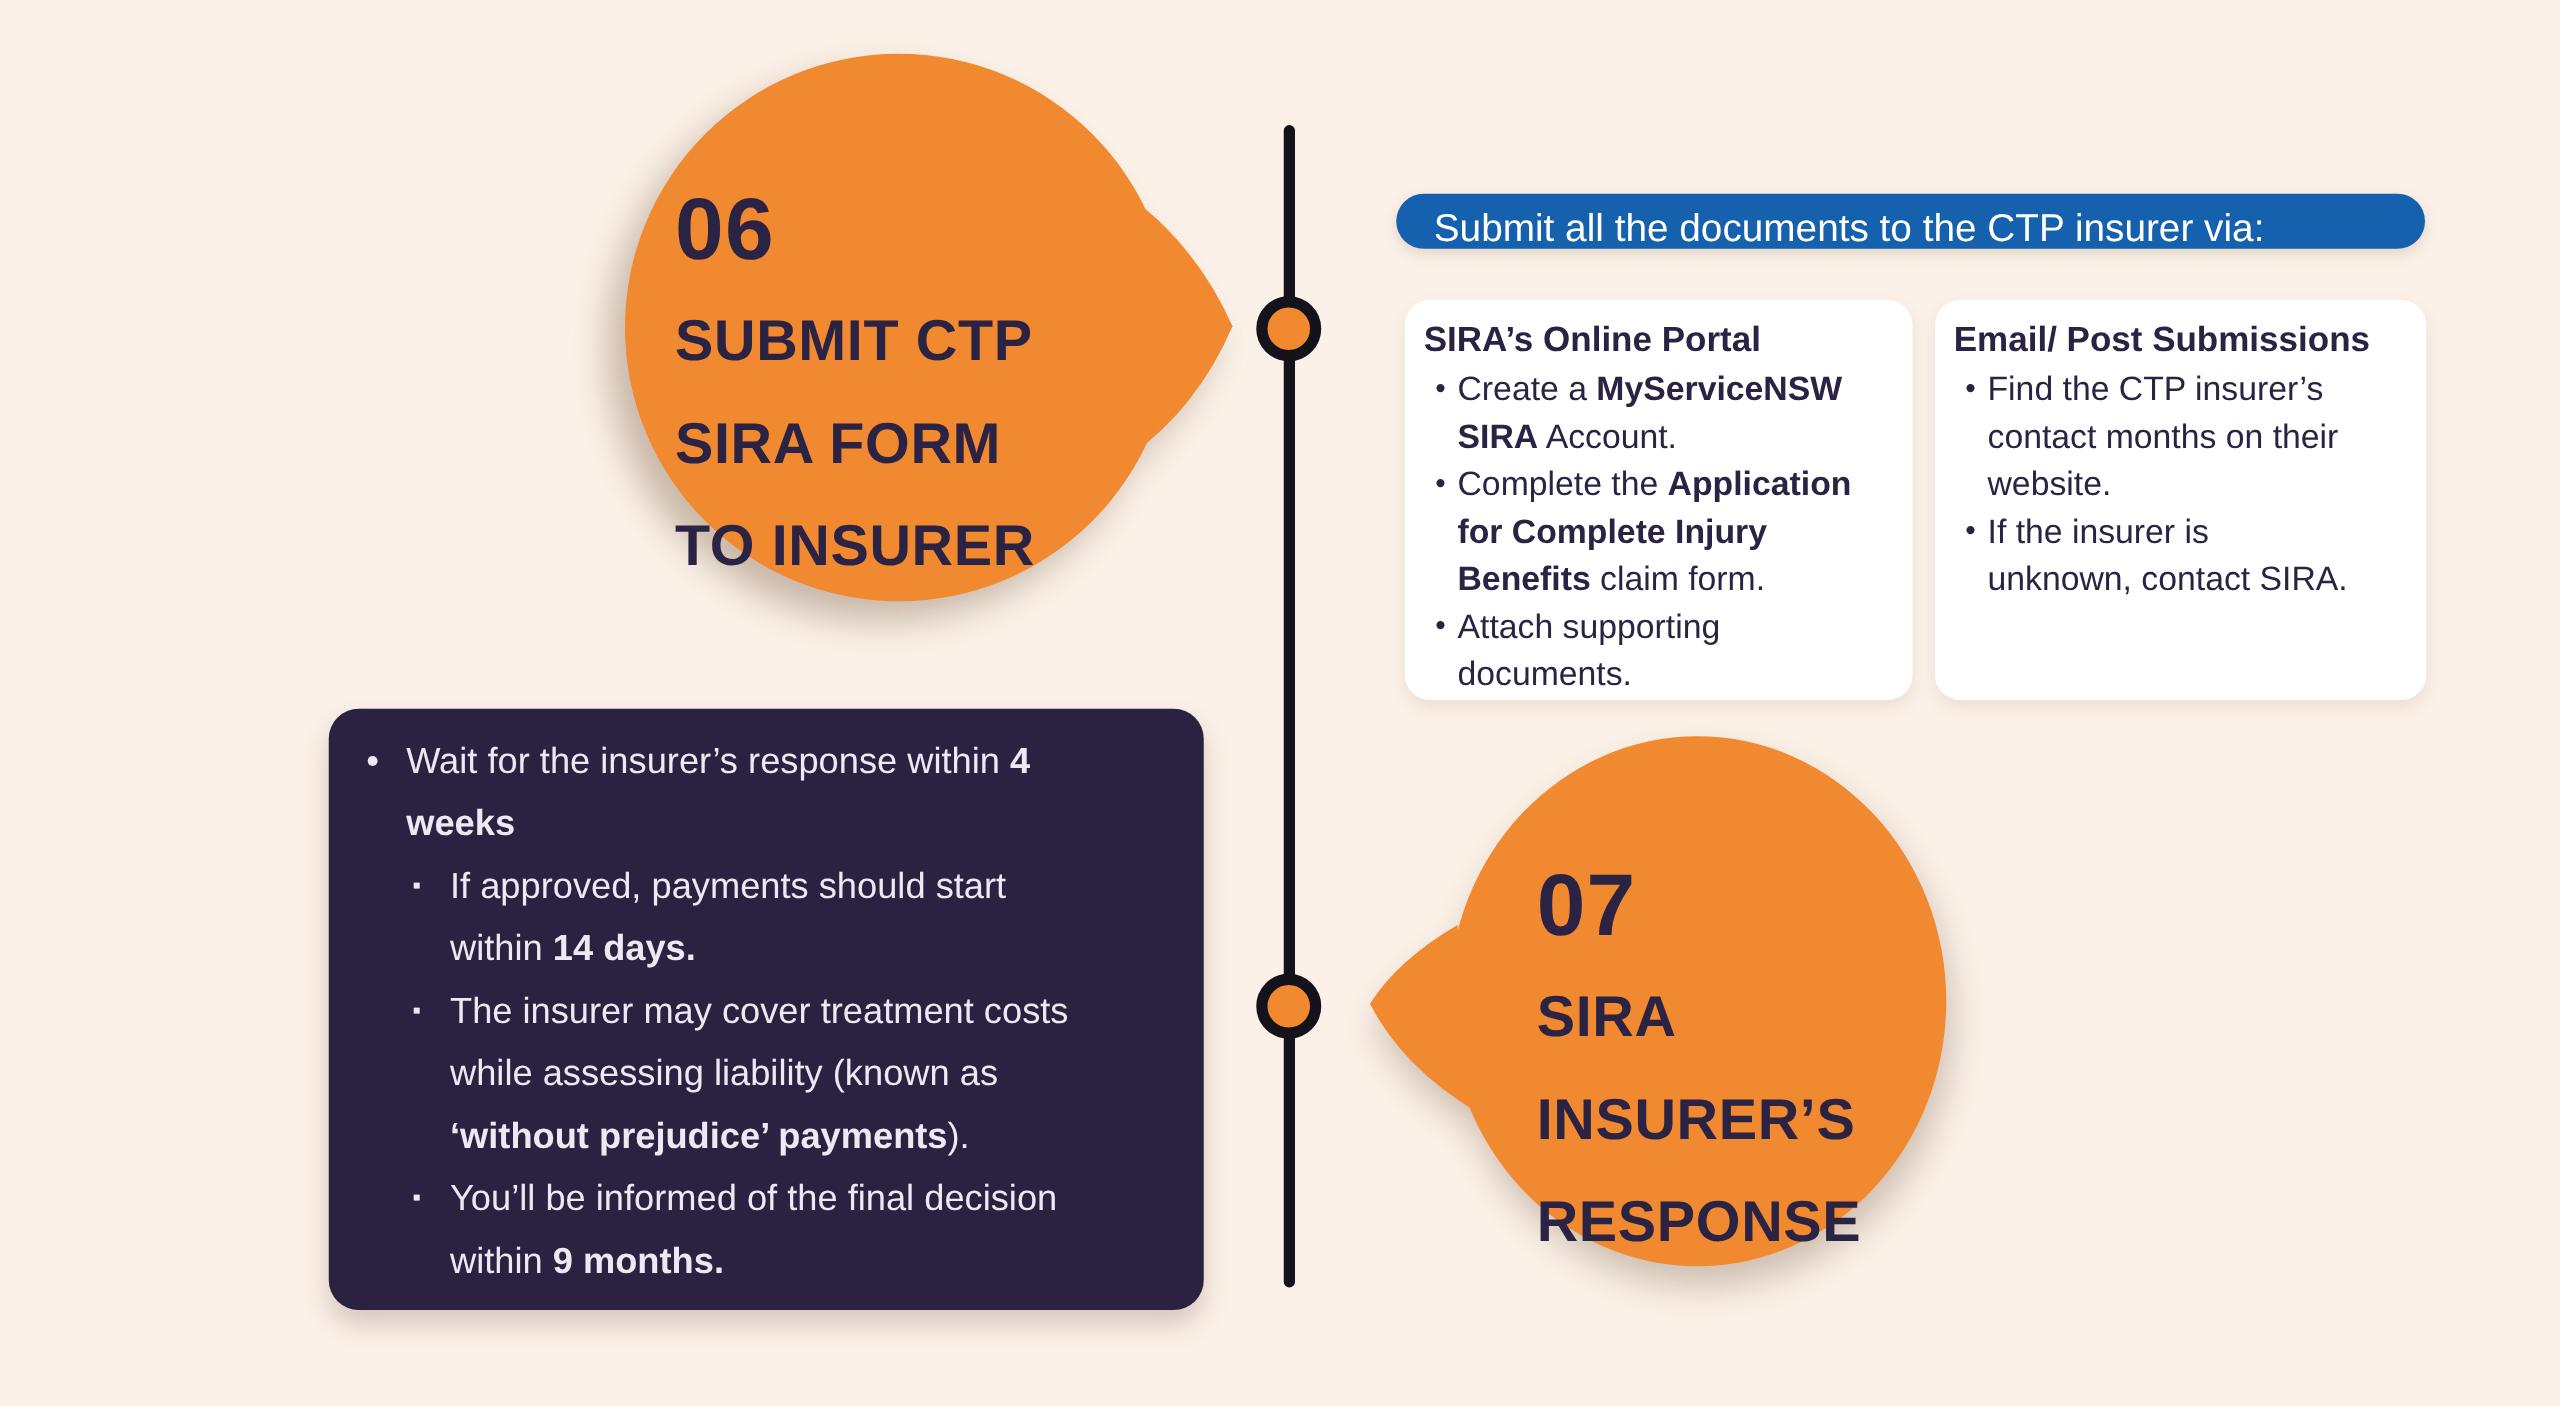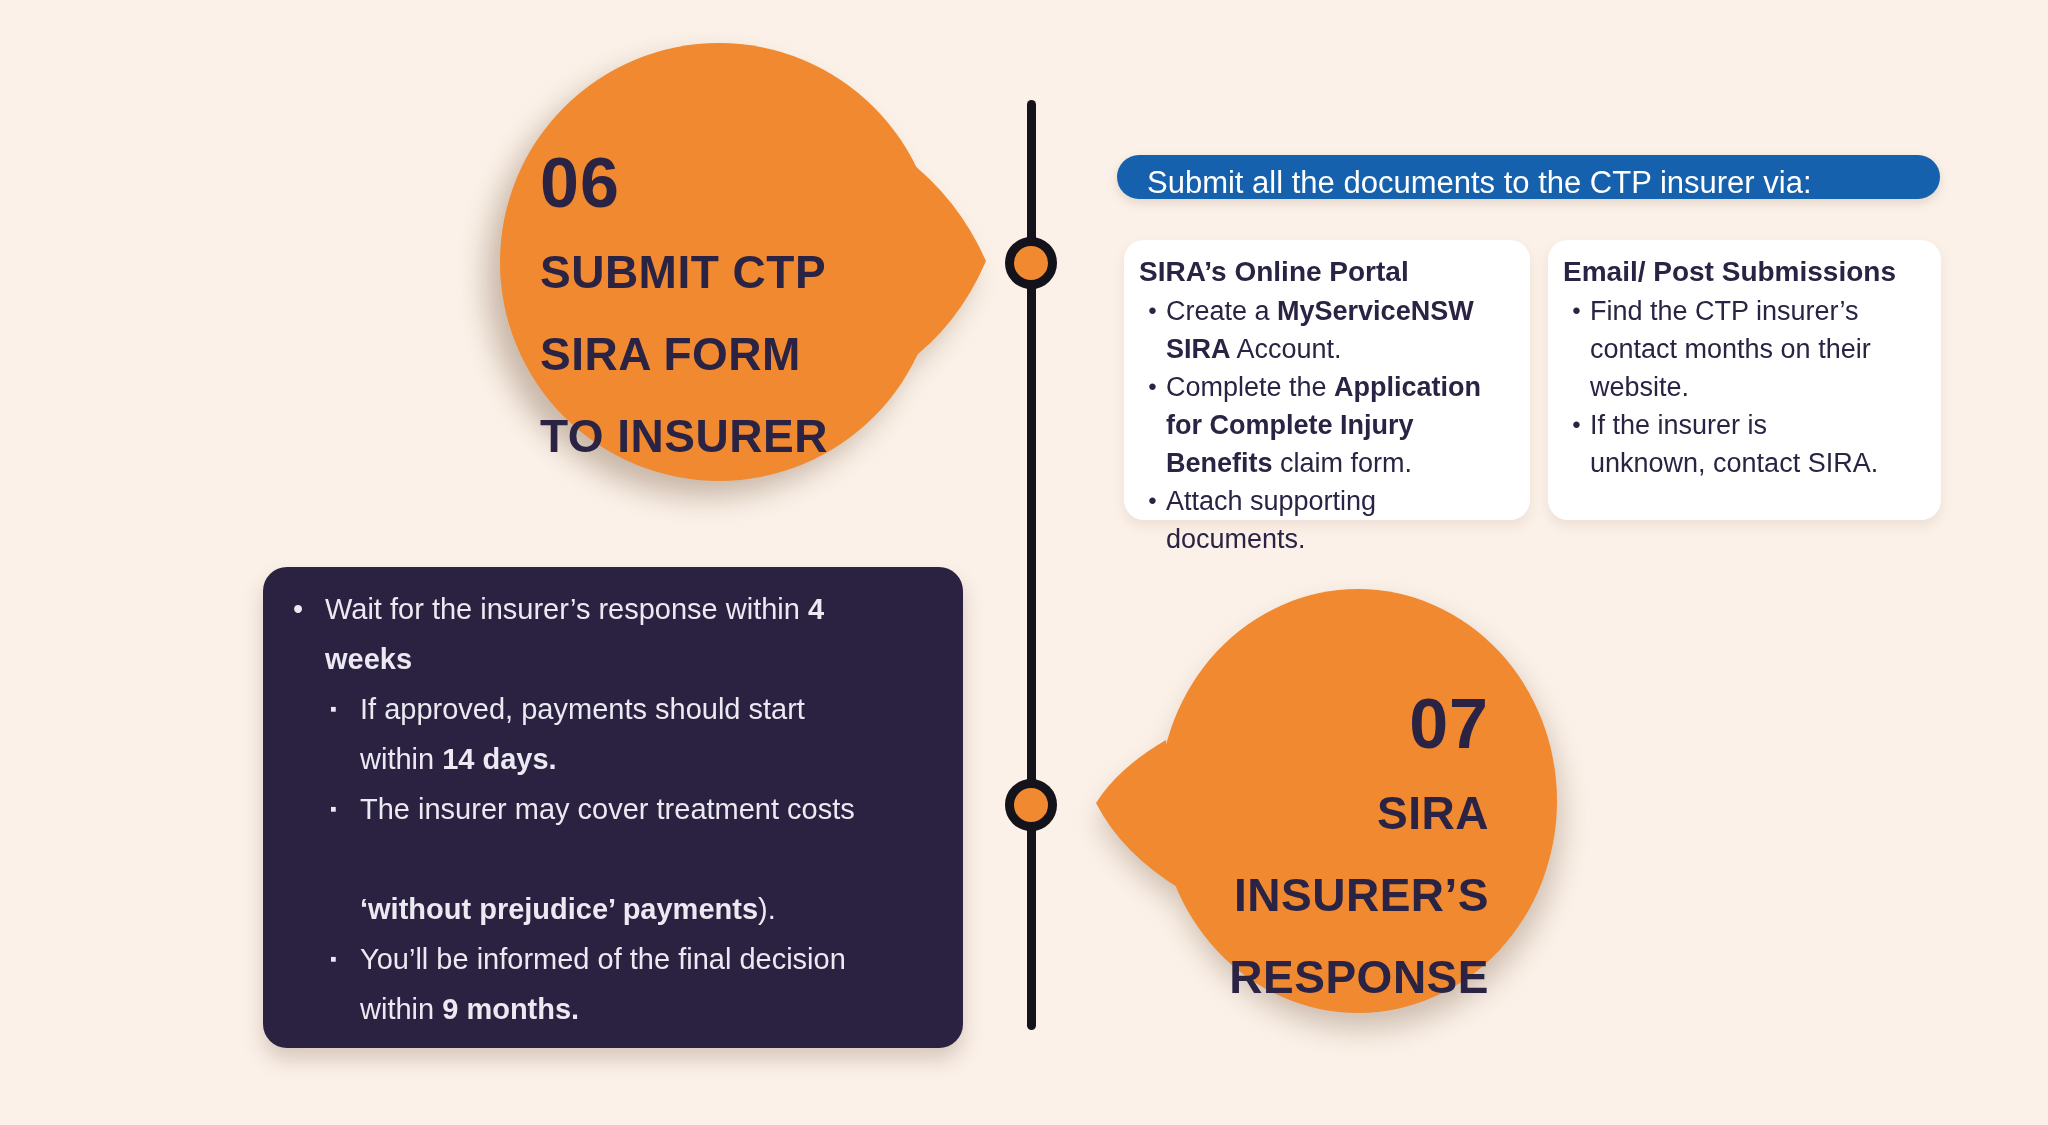--- a/index.html
+++ b/index.html
@@ -23,34 +23,34 @@
   .node2{top:779px;}
 
   
   svg.bubble{overflow:visible;}
   .bubble06{filter:drop-shadow(-14px 16px 14px rgba(139,112,92,0.45));}
   .bubble07{filter:drop-shadow(4px 16px 14px rgba(139,112,92,0.40));}
   .bubble-text{color:#2B2343;}
   .bubble-num{font-size:70px;line-height:72px;font-weight:700;letter-spacing:1px;}
   .bubble-title{font-size:46px;line-height:58px;font-weight:700;letter-spacing:0.5px;margin-top:24px;}
   .step06-text{left:540px;top:147px;text-align:left;}
-  .step07-text{right:559px;top:688px;text-align:right;}
+  .step07-text{right:559px;top:688px;text-align:left;}
 
   
   .banner{
     left:1117px;top:155px;width:823px;height:44px;box-sizing:border-box;
     background:#1561AE;border-radius:26px;color:#FFFFFF;
     font-size:31px;line-height:56px;padding-left:30px;
     box-shadow:0 4px 10px rgba(160,130,110,0.25);
   }
 
   
   .white-card{
     box-sizing:border-box;background:#FFFFFF;border-radius:20px;
-    top:240px;height:280px;padding:14px 16px 0 15px;
+    top:240px;height:320px;padding:14px 16px 0 15px;
     color:#2B2343;box-shadow:0 6px 12px rgba(160,130,110,0.15);
   }
   .card-portal{left:1124px;width:406px;}
   .card-email{left:1548px;width:393px;}
   .white-card .card-heading{font-size:28px;line-height:36px;font-weight:700;margin-bottom:2px;}
   .white-card .li{display:flex;font-size:27px;line-height:38px;}
   .white-card .li .marker{flex:0 0 27px;text-align:center;font-size:24px;}
 
   
   .dark-card{
@@ -134,20 +134,20 @@
       <div class="li">
         <span class="marker">•</span>
         <span class="li-text"><span>Wait for the insurer’s response within </span><span class="b">4</span><br><span class="b">weeks</span></span>
       </div>
       <div class="li sub">
         <span class="marker">▪</span>
         <span class="li-text"><span>If approved, payments should start</span><br><span>within </span><span class="b">14 days.</span></span>
       </div>
       <div class="li sub">
         <span class="marker">▪</span>
-        <span class="li-text"><span>The insurer may cover treatment costs</span><br><br><span class="b">‘without prejudice’ payments</span><span>).</span></span>
+        <span class="li-text"><span>The insurer may cover treatment costs</span><br><span>while assessing liability (known as</span><br><span class="b">‘without prejudice’ payments</span><span>).</span></span>
       </div>
       <div class="li sub">
         <span class="marker">▪</span>
         <span class="li-text"><span>You’ll be informed of the final decision</span><br><span>within </span><span class="b">9 months.</span></span>
       </div>
     </div>
 </div>
 
 </body></html>

